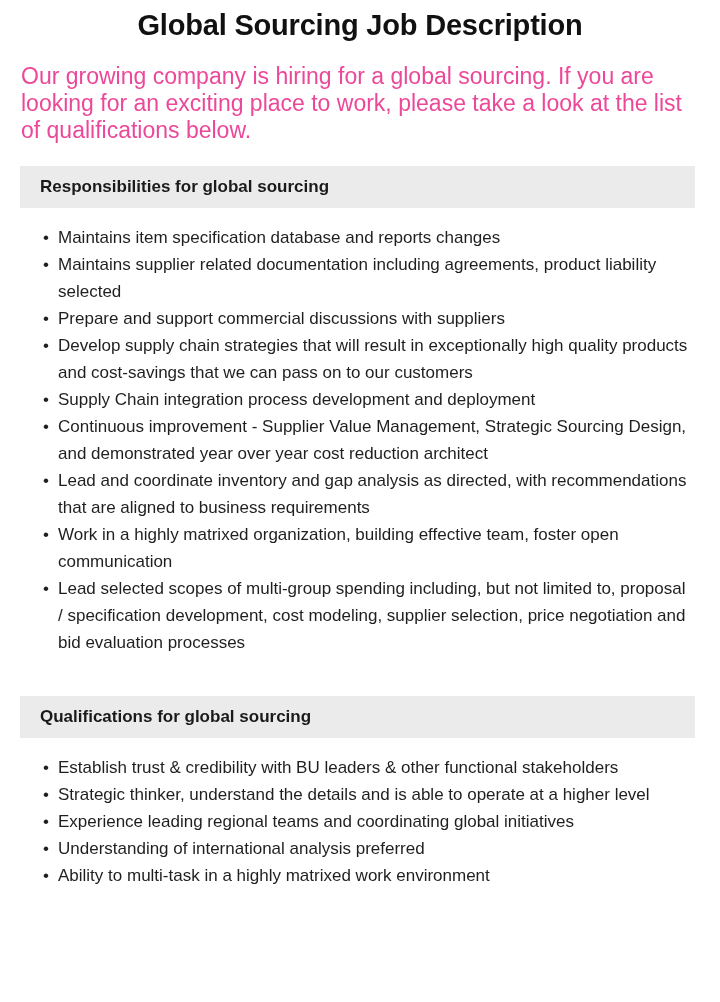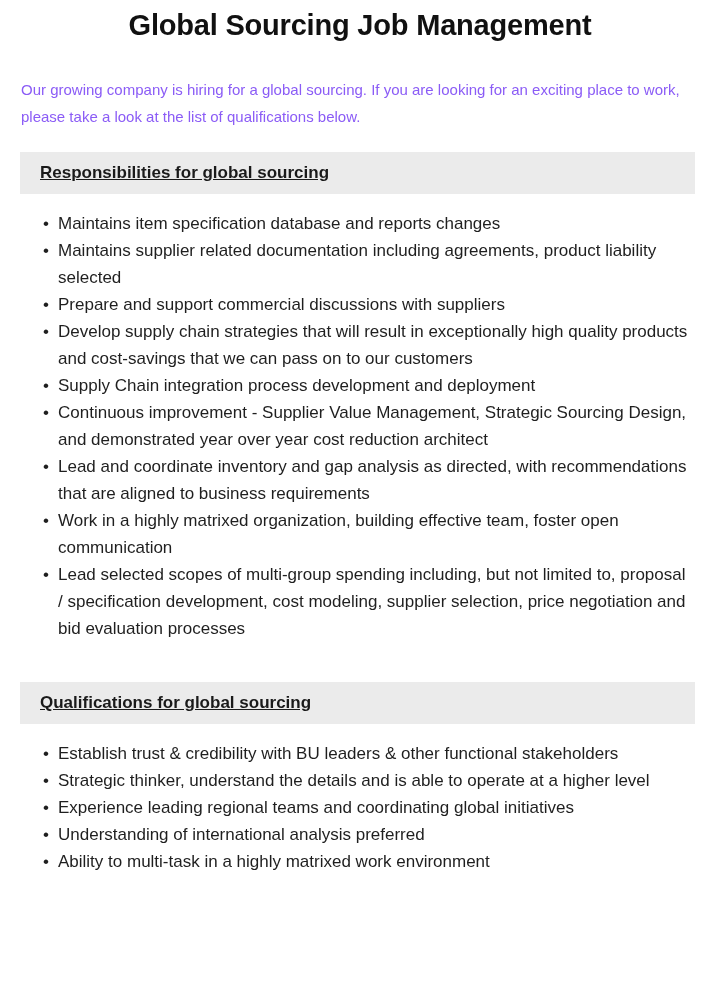--- a/index.html
+++ b/index.html
@@ -24,41 +24,40 @@
     margin: 0;
     padding: 4px 20px 0 20px;
     font-size: 29px;
     line-height: 42px;
     font-weight: bold;
     text-align: center;
     letter-spacing: -0.2px;
     color: #111111;
   }
   .intro {
-    margin: 30px 0 0 0;
+    margin: 17px 0 0 0;
     padding: 0 26px 0 21px;
-    font-size: 15px;
+    font-size: 23px;
     line-height: 27px;
-    color: #8b5cf6;
+    color: #ec4899;
   }
   .section {
     margin-top: 22px;
   }
   .section-header {
     margin: 0 25px 0 20px;
     background: #ebebeb;
     padding: 10px 0 11px 20px;
     box-sizing: border-box;
   }
   .section-header-text {
     font-size: 17px;
     line-height: 21px;
     font-weight: bold;
     color: #1a1a1a;
-    text-decoration: underline;
   }
   ul.bullet-list {
     margin: 16px 0 0 0;
     padding: 0 26px 0 58px;
     list-style: none;
   }
   ul.bullet-list li {
     position: relative;
     font-size: 17px;
     line-height: 27px;
@@ -80,21 +79,21 @@
   }
   .bottom-pad {
     height: 22px;
   }
 </style>
 </head>
 <body>
 
 <div class="page">
 
-  <h1 class="doc-title">Global Sourcing Job Management</h1>
+  <h1 class="doc-title">Global Sourcing Job Description</h1>
 
   <p class="intro">Our growing company is hiring for a global sourcing. If you are looking for an exciting place to work, please take a look at the list of qualifications below.</p>
 
   <div class="section section-responsibilities">
     <div class="section-header">
       <span class="section-header-text">Responsibilities for global sourcing</span>
     </div>
     <ul class="bullet-list">
       <li>Maintains item specification database and reports changes</li>
       <li>Maintains supplier related documentation including agreements, product liability selected</li>

